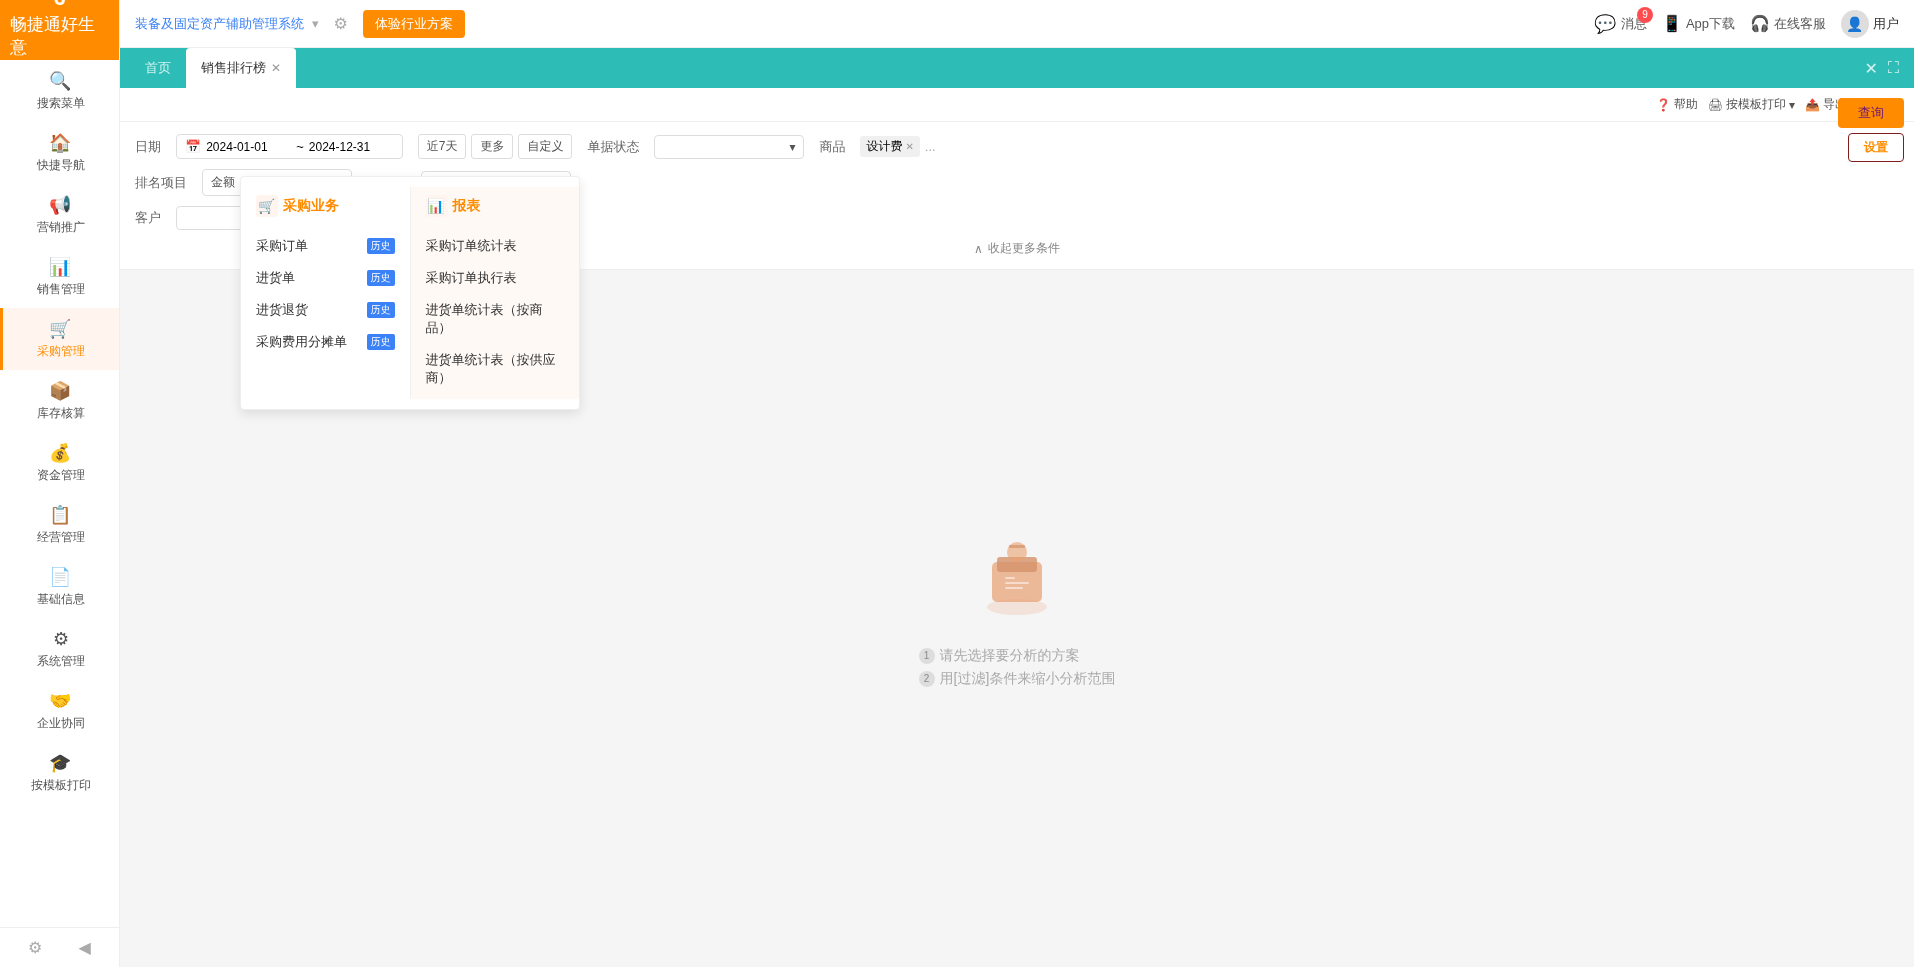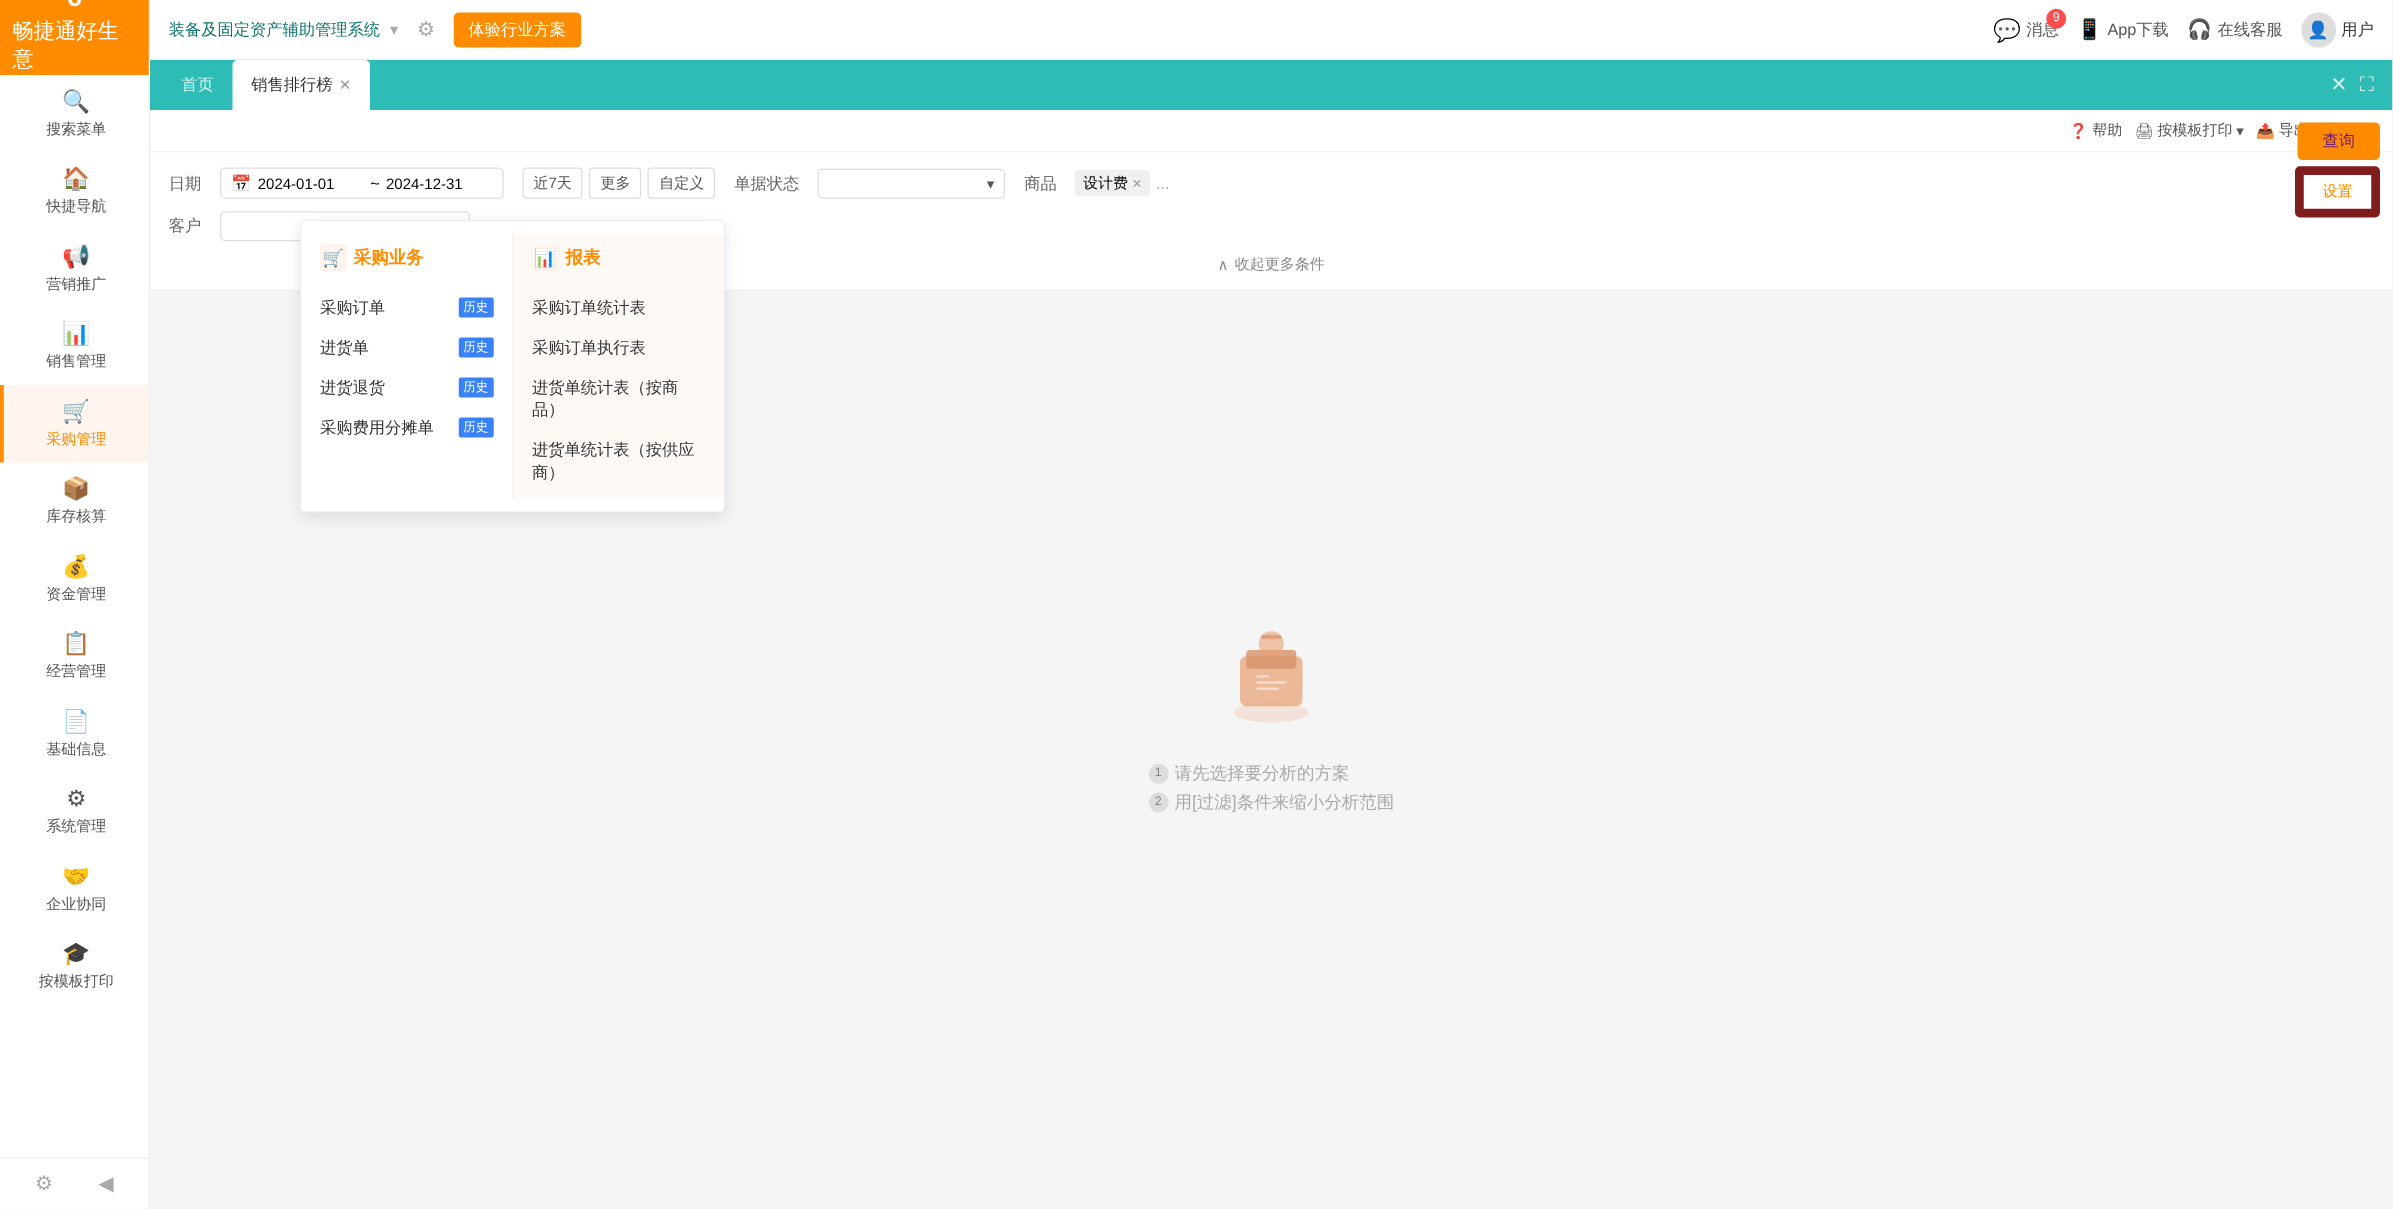--- a/index.html
+++ b/index.html
@@ -79,21 +79,21 @@
       background: #fff;
       height: 48px;
       display: flex;
       align-items: center;
       padding: 0 15px;
       border-bottom: 1px solid #eee;
       flex-shrink: 0;
     }
     .topbar-system-name {
       font-size: 13px;
-      color: #0f766e;
+      color: #3b82f6;
       margin-right: 8px;
     }
     .topbar-dropdown-icon {
       color: #aaa;
       margin-right: 15px;
       cursor: pointer;
     }
     .topbar-settings-icon {
       color: #aaa;
       margin-right: 15px;
@@ -316,25 +316,26 @@
       color: #701a75;
       border: none;
       padding: 6px 20px;
       border-radius: 4px;
       cursor: pointer;
       font-size: 13px;
     }
     .setting-btn {
       background: white;
       color: #ff8c00;
-      border: 7px solid #7f1d1d;
+      border: 1px solid #7f1d1d;
       padding: 5px 15px;
       border-radius: 4px;
       cursor: pointer;
       font-size: 12px;
+      font-weight: bold;
     }
 
     
     .empty-state {
       display: flex;
       flex-direction: column;
       align-items: center;
       justify-content: center;
       height: calc(100% - 200px);
       color: #aaa;
@@ -577,20 +578,33 @@
         <span class="filter-label">商品</span>
         <div style="display:flex;align-items:center;gap:5px;">
           <div class="tag-chip">
             <span>设计费</span>
             <span class="chip-close">✕</span>
           </div>
           <span class="ellipsis-btn">...</span>
         </div>
       </div>
 
+      <div class="filter-row">
+        <span class="filter-label">排名项目</span>
+        <div class="filter-select" style="min-width:150px;">
+          <span>金额</span>
+          <span>▾</span>
+        </div>
+        <span class="filter-label">业务员</span>
+        <div class="filter-select" style="min-width:150px;">
+          <span></span>
+          <span></span>
+          <span class="ellipsis-btn">...</span>
+        </div>
+      </div>
 
       <div class="filter-row">
         <span class="filter-label">客户</span>
         <div class="filter-select" style="min-width:200px;">
           <span></span>
           <span class="ellipsis-btn">...</span>
         </div>
       </div>
 
       <div class="collapse-btn">

